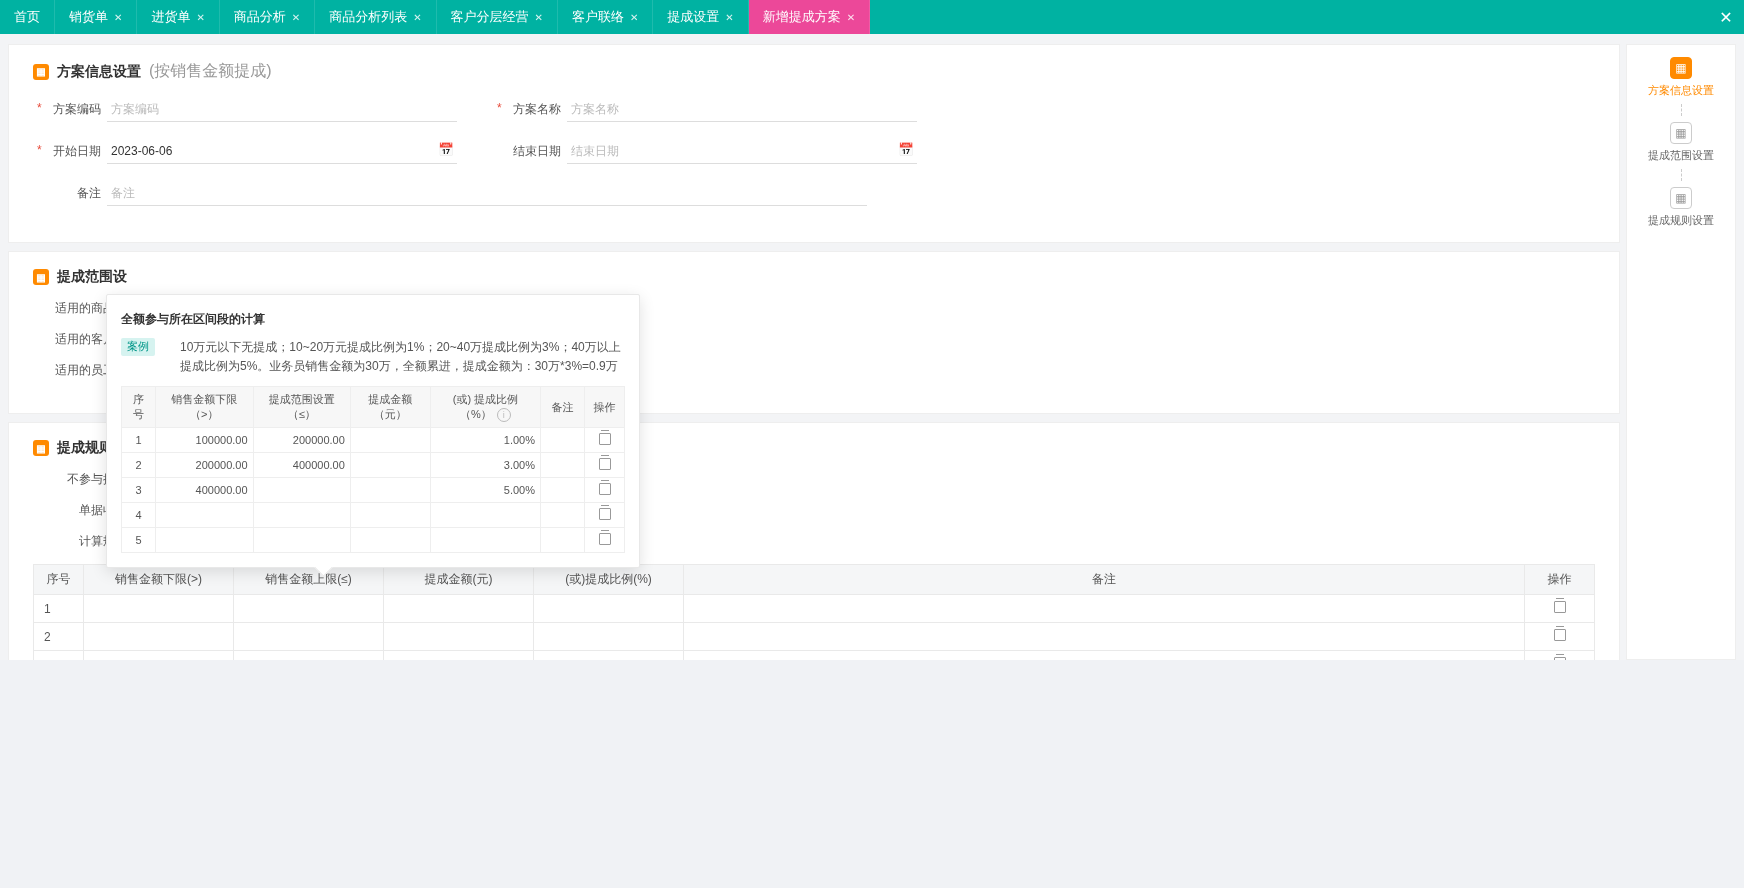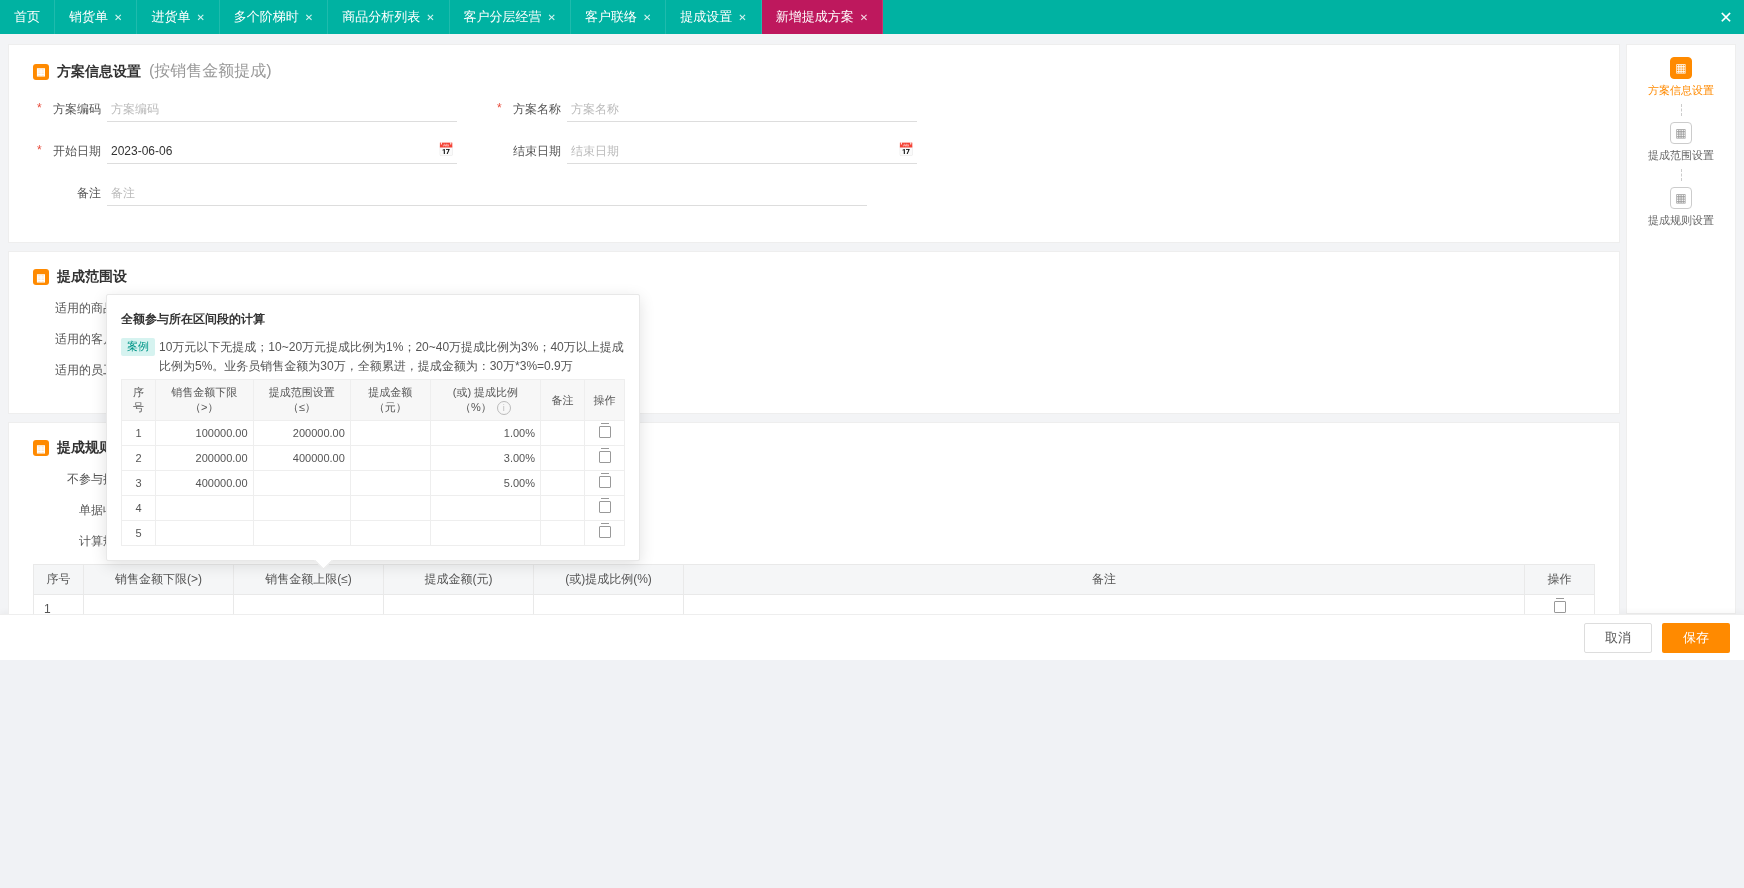--- a/index.html
+++ b/index.html
@@ -23,21 +23,21 @@
 }
 .tab {
   display: flex;
   align-items: center;
   padding: 0 14px;
   cursor: pointer;
   font-size: 13px;
   gap: 6px;
   border-right: 1px solid rgba(255,255,255,0.12);
 }
-.tab.active { background: #be185d; }
+.tab.active { background: #ec4899; }
 .tab-close { opacity: .85; cursor: pointer; font-size: 10px; }
 .tabs-bar .bar-close {
   margin-left: auto;
   width: 36px;
   display: flex; align-items: center; justify-content: center;
   cursor: pointer; font-size: 16px;
 }
 
 
 .main { flex: 1; display: flex; overflow: hidden; padding: 10px 8px 0 8px; gap: 6px; background: #f3f4f6; }
@@ -101,21 +101,21 @@
   position: absolute; top: 250px; left: 98px; width: 534px; background: #fff;
   border: 1px solid #e8e8e8; box-shadow: 0 4px 16px rgba(0,0,0,0.12);
   padding: 16px 14px 14px; z-index: 50; border-radius: 2px;
 }
 .popover::before {
   content: ""; position: absolute; bottom: -7px; left: 210px;
   width: 12px; height: 12px; background: #fff; border-right: 1px solid #e8e8e8; border-bottom: 1px solid #e8e8e8;
   transform: rotate(45deg);
 }
 .pop-title { font-weight: 600; font-size: 12px; margin-bottom: 10px; }
-.example-row { display: flex; gap: 4px; font-size: 12px; color: #555; line-height: 1.6; margin-bottom: 3px; }
+.example-row { display: flex; gap: 25px; font-size: 12px; color: #555; line-height: 1.6; margin-bottom: 10px; }
 .example-tag { background: #d6f3f0; color: #009688; padding: 0 6px; border-radius: 2px; align-self: flex-start; flex-shrink: 0; font-size: 11px; }
 .pop-table { width: 100%; border-collapse: collapse; }
 .pop-table th, .pop-table td { border: 1px solid #eee; padding: 5px 6px; font-size: 11px; text-align: center; color: #555; }
 .pop-table th { background: #f7f7f7; font-weight: 500; }
 .pop-table td.num { text-align: right; padding-right: 5px; }
 .pop-note { color: #ff6a00; font-size: 11px; margin-top: 10px; line-height: 1.5; }
 
 
 .footer {
   height: 46px; background: #fff; border-top: 1px solid #eee;
@@ -144,21 +144,21 @@
       </div>
     <div class="tab">
         <span>销货单</span>
         <span class="tab-close">✕</span>
       </div>
     <div class="tab">
         <span>进货单</span>
         <span class="tab-close">✕</span>
       </div>
     <div class="tab">
-        <span>多个阶梯时</span>
+        <span>商品分析</span>
         <span class="tab-close">✕</span>
       </div>
     <div class="tab">
         <span>商品分析列表</span>
         <span class="tab-close">✕</span>
       </div>
     <div class="tab">
         <span>客户分层经营</span>
         <span class="tab-close">✕</span>
       </div>
@@ -428,17 +428,13 @@
         <span class="anchor-label">提成范围设置</span>
       </div>
       <span class="anchor-line"></span>
       <div class="anchor-item">
         <span class="anchor-icon">▦</span>
         <span class="anchor-label">提成规则设置</span>
       </div>
     </div>
   </div>
 
-  <div class="footer">
-    <button class="btn btn-default">取消</button>
-    <button class="btn btn-primary">保存</button>
-  </div>
 </div>
 
 </body></html>

